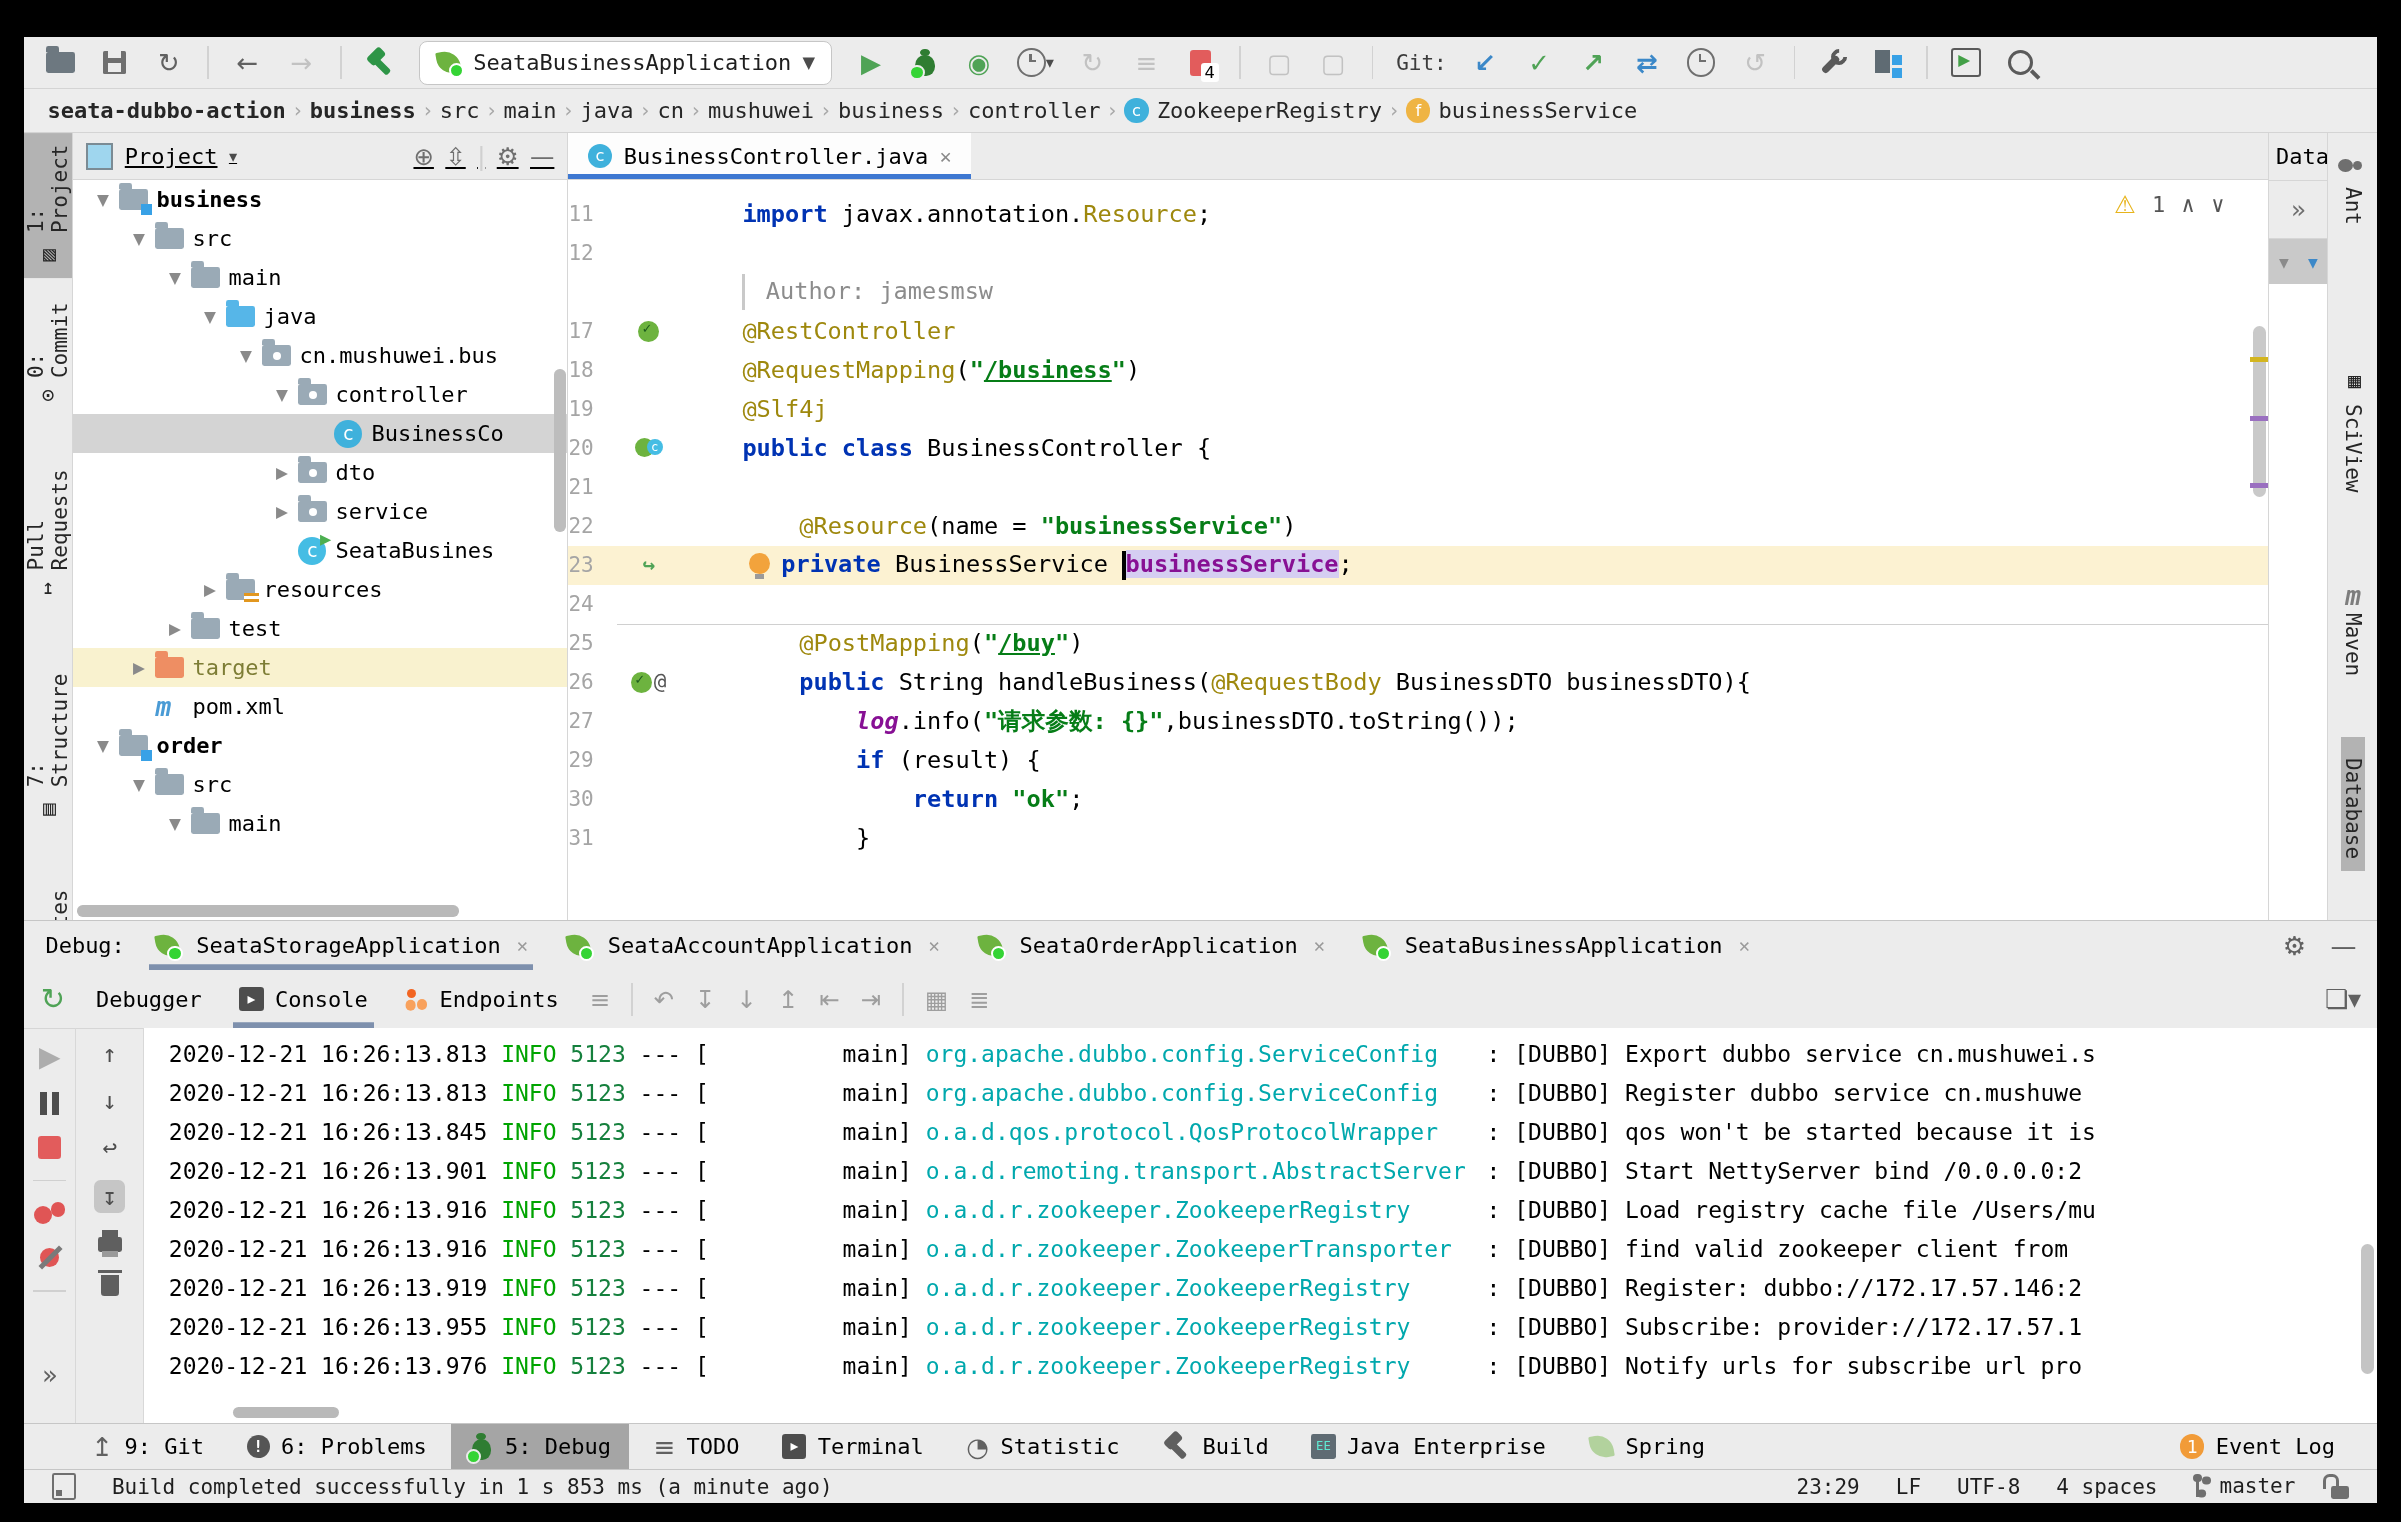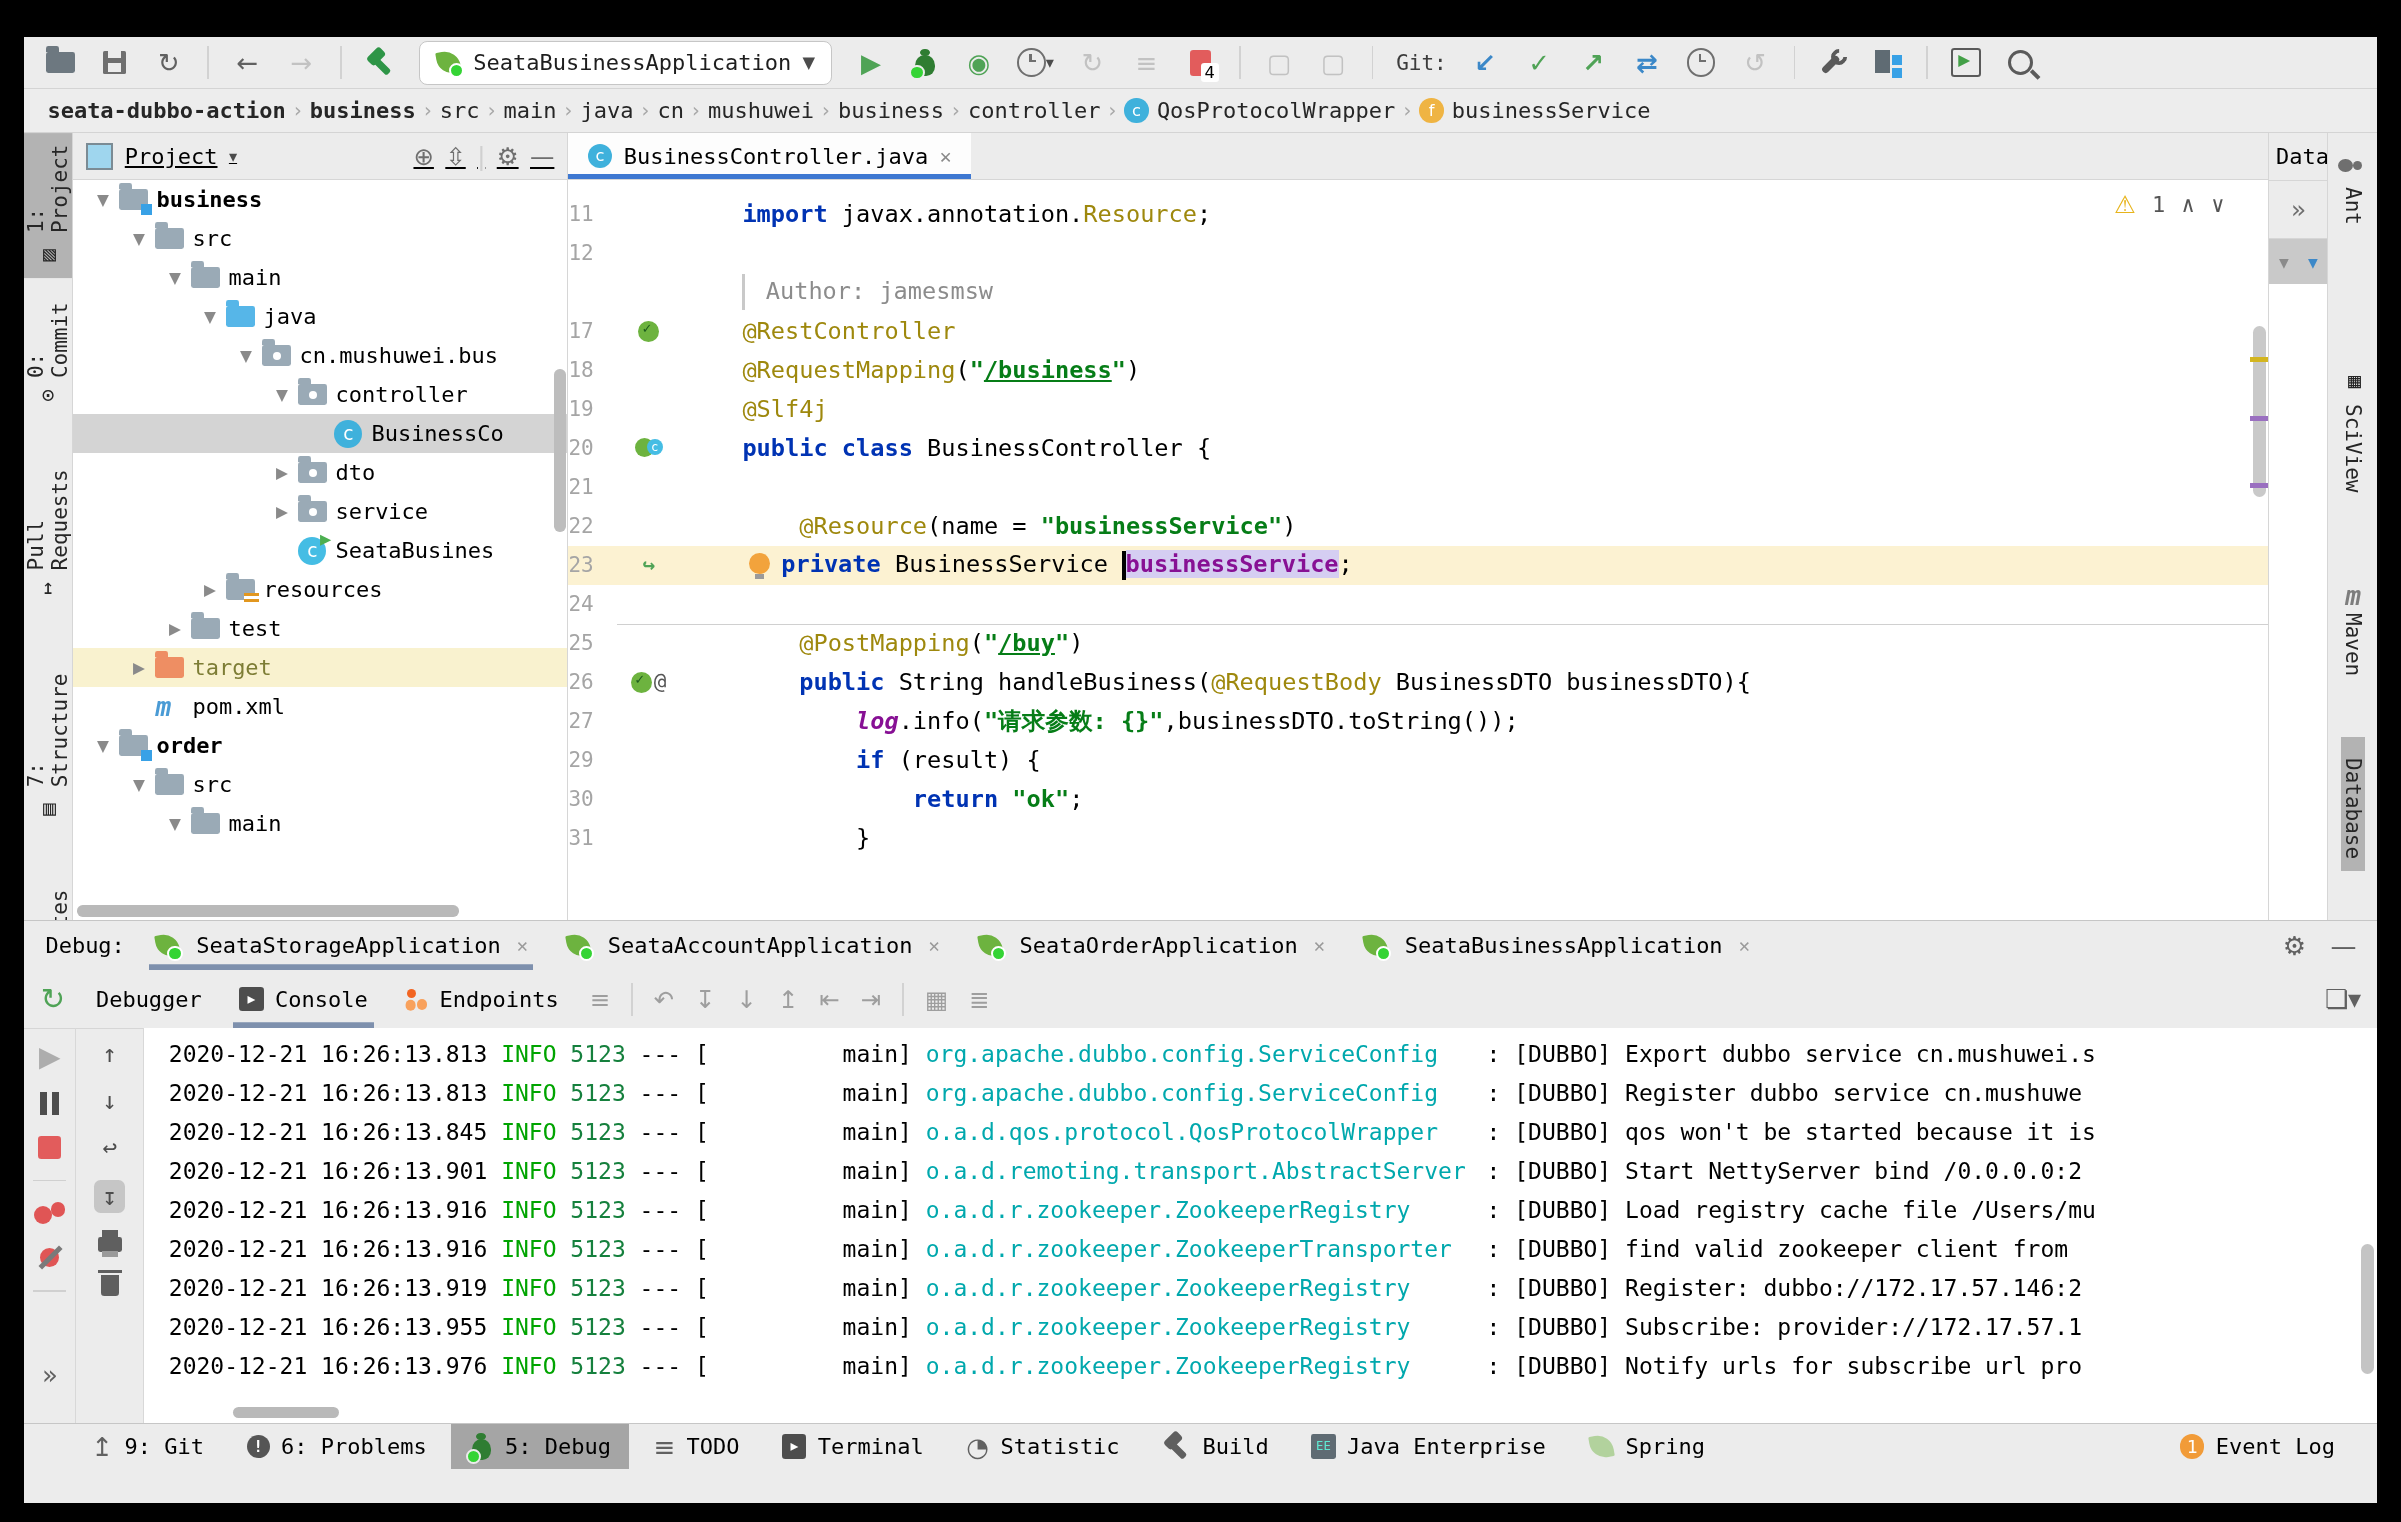--- a/index.html
+++ b/index.html
@@ -329,21 +329,21 @@
       <span class="crumb">
         <span>business</span>
       </span>
       <span class="crumb-sep">›</span>
       <span class="crumb">
         <span>controller</span>
       </span>
       <span class="crumb-sep">›</span>
       <span class="crumb">
         <span class="cir cls" style="width: 24.4px; height: 24.4px; font-size: 16.3px;">c</span>
-        <span>QosProtocolWrapper</span>
+        <span>ZookeeperRegistry</span>
       </span>
       <span class="crumb-sep">›</span>
       <span class="crumb">
         <span class="cir fn" style="width: 24.4px; height: 24.4px; font-size: 16.3px;">f</span>
         <span>businessService</span>
       </span>
     </div>
   <div id="main">
     <div id="lstripe">
         <div class="vbtn active" style="margin-top: 0px;">
@@ -714,14 +714,28 @@
           <span>Spring</span>
         </span>
       </span>
     <span class="spacer"></span>
     <span class="bitem">
       <span class="badge1">1</span>
       <span>Event Log</span>
     </span>
   </div>
 
+  <div id="sbar">
+    <span class="ic-win"></span>
+    <span class="sitem">Build completed successfully in 1 s 853 ms (a minute ago)</span>
+    <span class="spacer"></span>
+    <span class="sitem">23:29</span>
+    <span class="sitem">LF</span>
+    <span class="sitem">UTF-8</span>
+    <span class="sitem">4 spaces</span>
+    <span class="sitem">
+        <span class="ic-branch"></span>
+        <span>master</span>
+      </span>
+    <span class="ic-unlock"></span>
+  </div>
 </div>
 
 
 </body></html>

